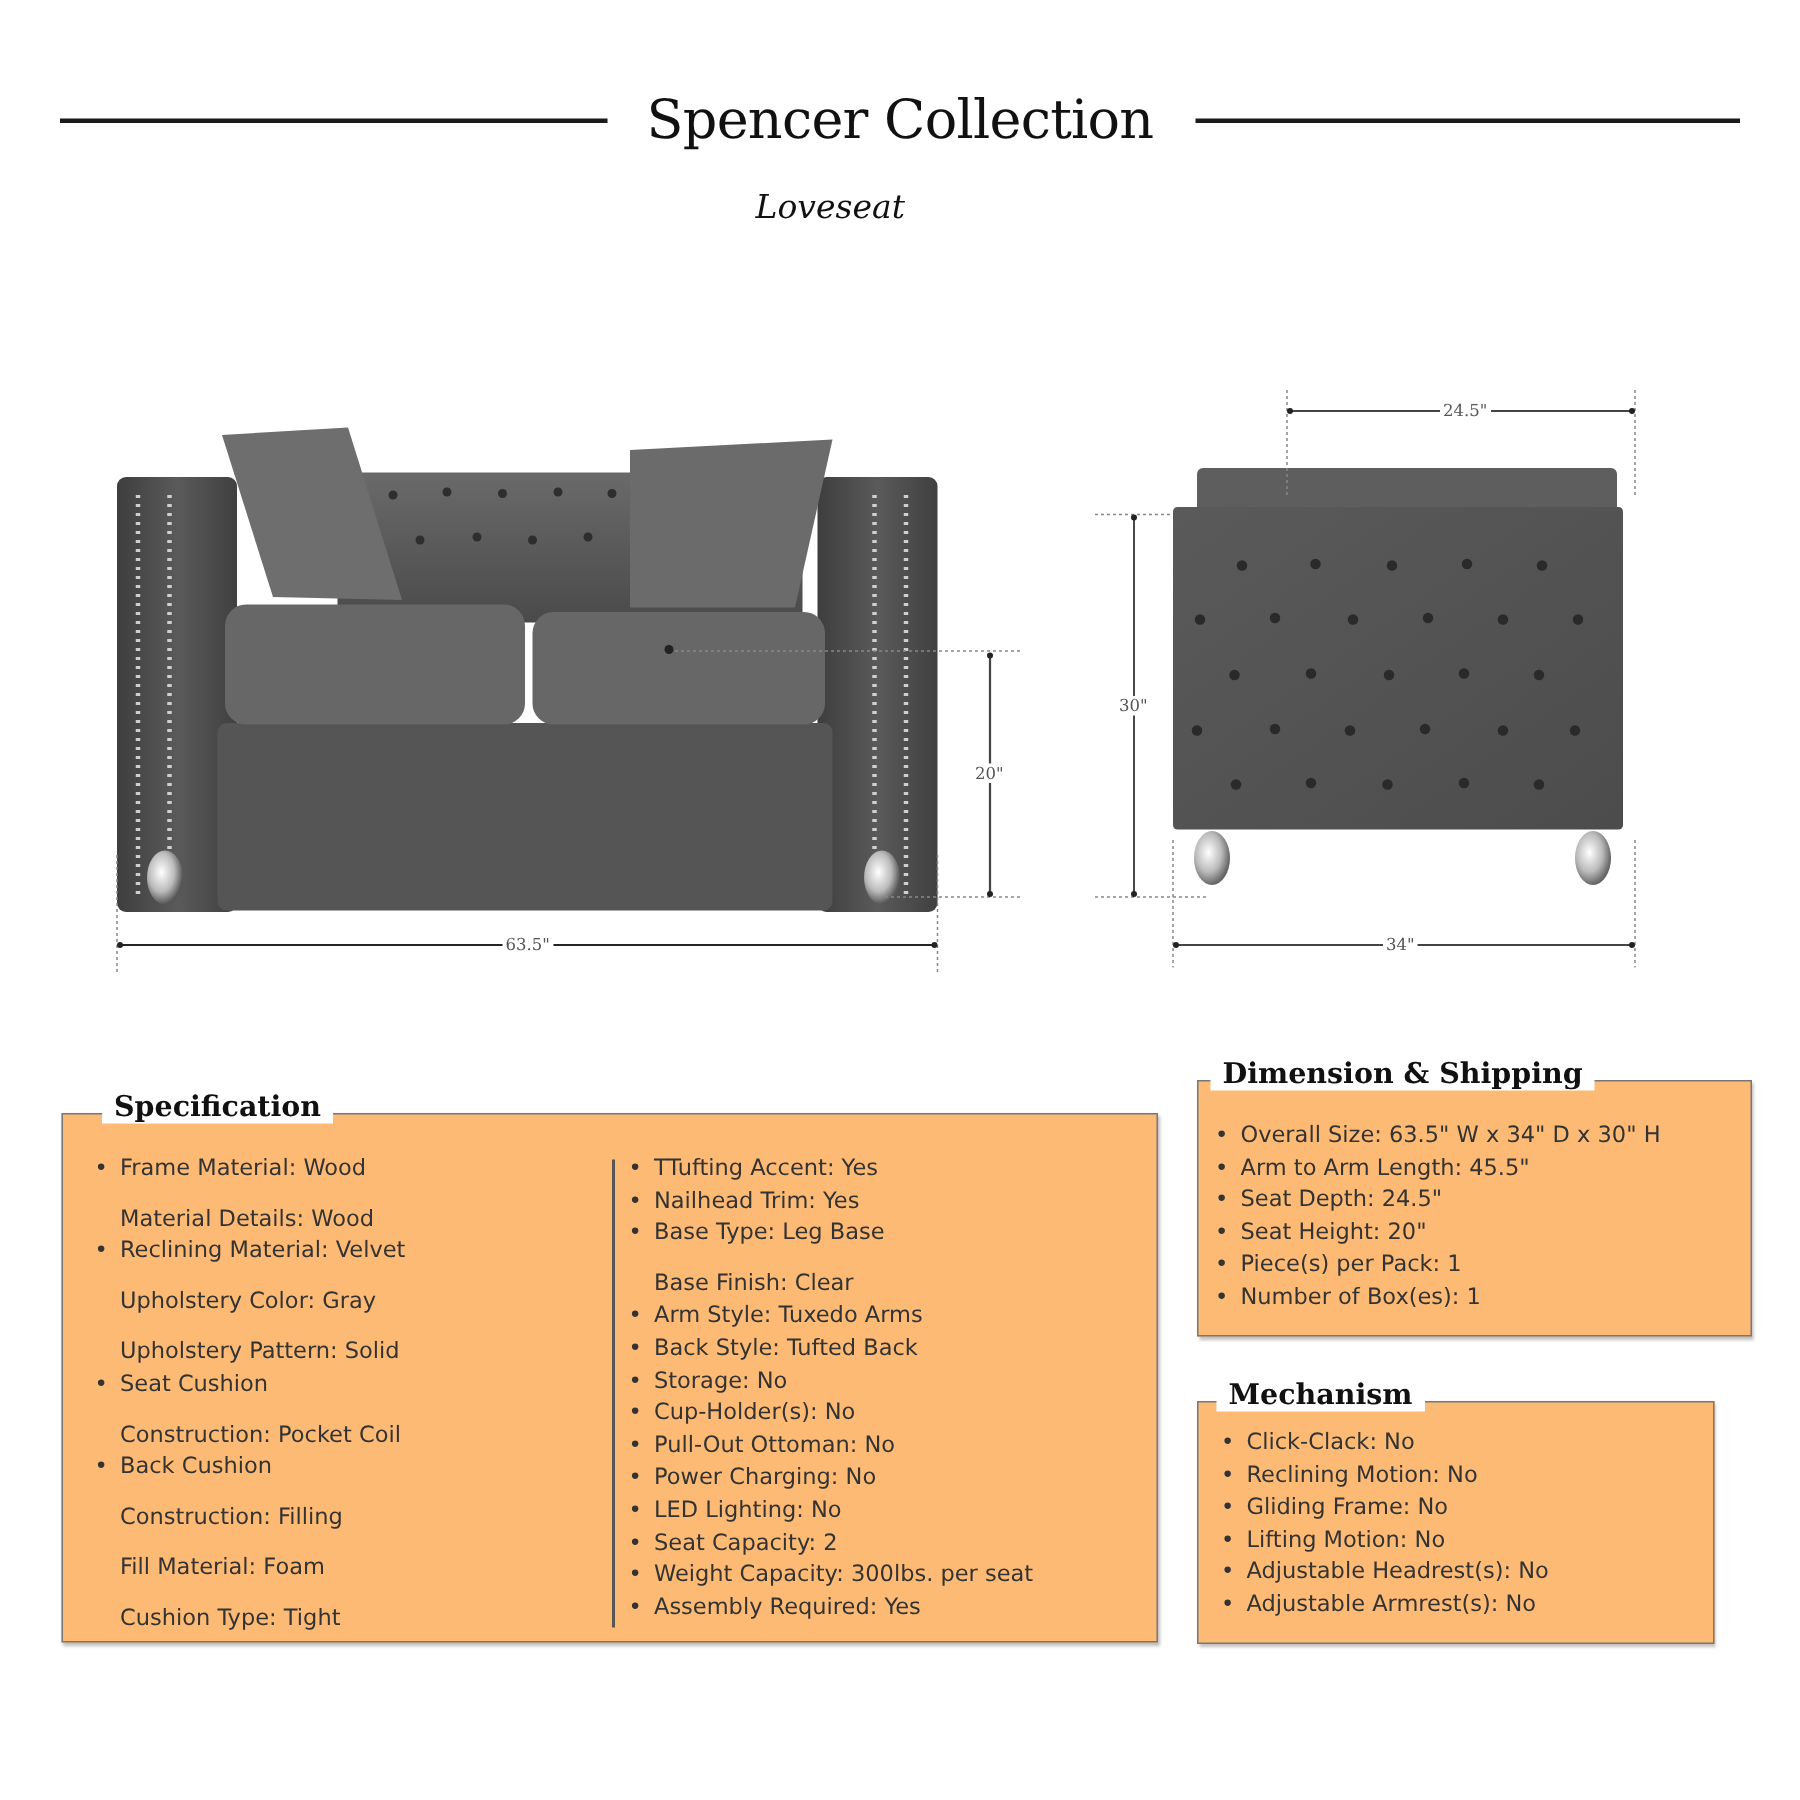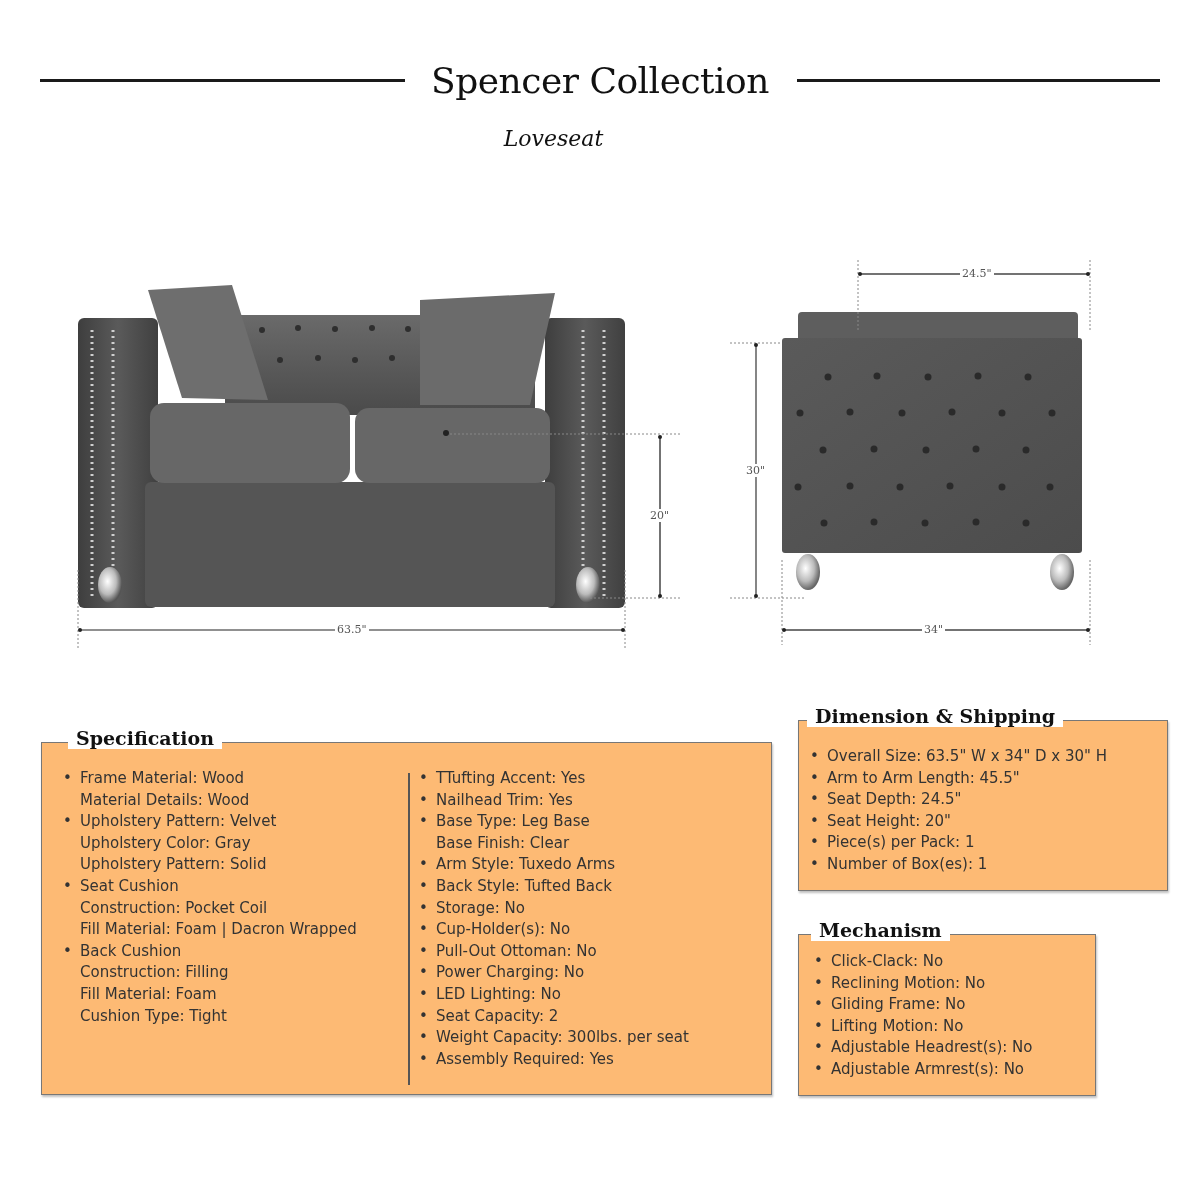--- a/index.html
+++ b/index.html
@@ -15,21 +15,21 @@
   .figure { position: absolute; }
   .dim-label { position: absolute; font-family: "DejaVu Serif", serif; font-size: 11px; color: #555; background: #fff; padding: 0 2px; }
 
   .box { position: absolute; border: 1.5px solid #777; box-shadow: 1px 2px 2px rgba(0,0,0,0.25); background: #fdba74; text-decoration: underline; }
   .box-title { position: absolute; top: -16px; background: #fff; padding: 0 8px;
                font-family: "DejaVu Serif", serif; font-weight: bold; font-size: 19px; color: #111; }
   .col { position: absolute; }
   .col ul { list-style: none; }
   .col li { font-size: 15px; line-height: 21.6px; color: #333; white-space: nowrap; position: relative; padding-left: 20px; }
   .col li .bullet { position: absolute; left: 3px; top: 0; }
-  .col li.sub { padding-left: 20px; }
+  .col li.sub { padding-left: 20px; margin-top: 12px; }
   .divider { position: absolute; width: 1.5px; background: #555; }
 </style>
 </head>
 <body>
 
 <div class="hdr-line" style="left:40px; width:365px;"></div>
 <div class="hdr-line" style="left:797px; width:363px;"></div>
 <div class="title">Spencer Collection</div>
 <div class="subtitle">Loveseat</div>
 
@@ -174,26 +174,25 @@
   <div class="dim-label" style="left:24px; top:214px;">30"</div>
   <div class="dim-label" style="left:202px; top:373px;">34"</div>
 </div>
 
 <div class="box" style="left:41px; top:742px; width:731px; height:353px;">
   <div class="box-title" style="left:26px;">Specification</div>
   <div class="col" style="left:18px; top:25px;">
     <ul id="spec-left">
         <li><span class="bullet">•</span><span>Frame Material: Wood</span></li>
         <li class="sub"><span>Material Details: Wood</span></li>
-        <li><span class="bullet">•</span><span>Upholstery Pattern: Velvet</span></li>
+        <li><span class="bullet">•</span><span>Reclining Material: Velvet</span></li>
         <li class="sub"><span>Upholstery Color: Gray</span></li>
         <li class="sub"><span>Upholstery Pattern: Solid</span></li>
         <li><span class="bullet">•</span><span>Seat Cushion</span></li>
         <li class="sub"><span>Construction: Pocket Coil</span></li>
-        <li class="sub"><span>Fill Material: Foam | Dacron Wrapped</span></li>
         <li><span class="bullet">•</span><span>Back Cushion</span></li>
         <li class="sub"><span>Construction: Filling</span></li>
         <li class="sub"><span>Fill Material: Foam</span></li>
         <li class="sub"><span>Cushion Type: Tight</span></li>
       </ul>
   </div>
   <div class="divider" style="left:366px; top:30px; height:312px;"></div>
   <div class="col" style="left:374px; top:25px;">
     <ul id="spec-right">
         <li><span class="bullet">•</span><span>TTufting Accent: Yes</span></li>
@@ -221,21 +220,21 @@
         <li><span class="bullet">•</span><span>Overall Size: 63.5" W x 34" D x 30" H</span></li>
         <li><span class="bullet">•</span><span>Arm to Arm Length: 45.5"</span></li>
         <li><span class="bullet">•</span><span>Seat Depth: 24.5"</span></li>
         <li><span class="bullet">•</span><span>Seat Height: 20"</span></li>
         <li><span class="bullet">•</span><span>Piece(s) per Pack: 1</span></li>
         <li><span class="bullet">•</span><span>Number of Box(es): 1</span></li>
       </ul>
   </div>
 </div>
 
-<div class="box" style="left:798px; top:934px; width:298px; height:162px;">
+<div class="box" style="left:798px; top:934px; width:345px; height:162px;">
   <div class="box-title" style="left:12px;">Mechanism</div>
   <div class="col" style="left:12px; top:16px;">
     <ul id="mech-list">
         <li><span class="bullet">•</span><span>Click-Clack: No</span></li>
         <li><span class="bullet">•</span><span>Reclining Motion: No</span></li>
         <li><span class="bullet">•</span><span>Gliding Frame: No</span></li>
         <li><span class="bullet">•</span><span>Lifting Motion: No</span></li>
         <li><span class="bullet">•</span><span>Adjustable Headrest(s): No</span></li>
         <li><span class="bullet">•</span><span>Adjustable Armrest(s): No</span></li>
       </ul>

